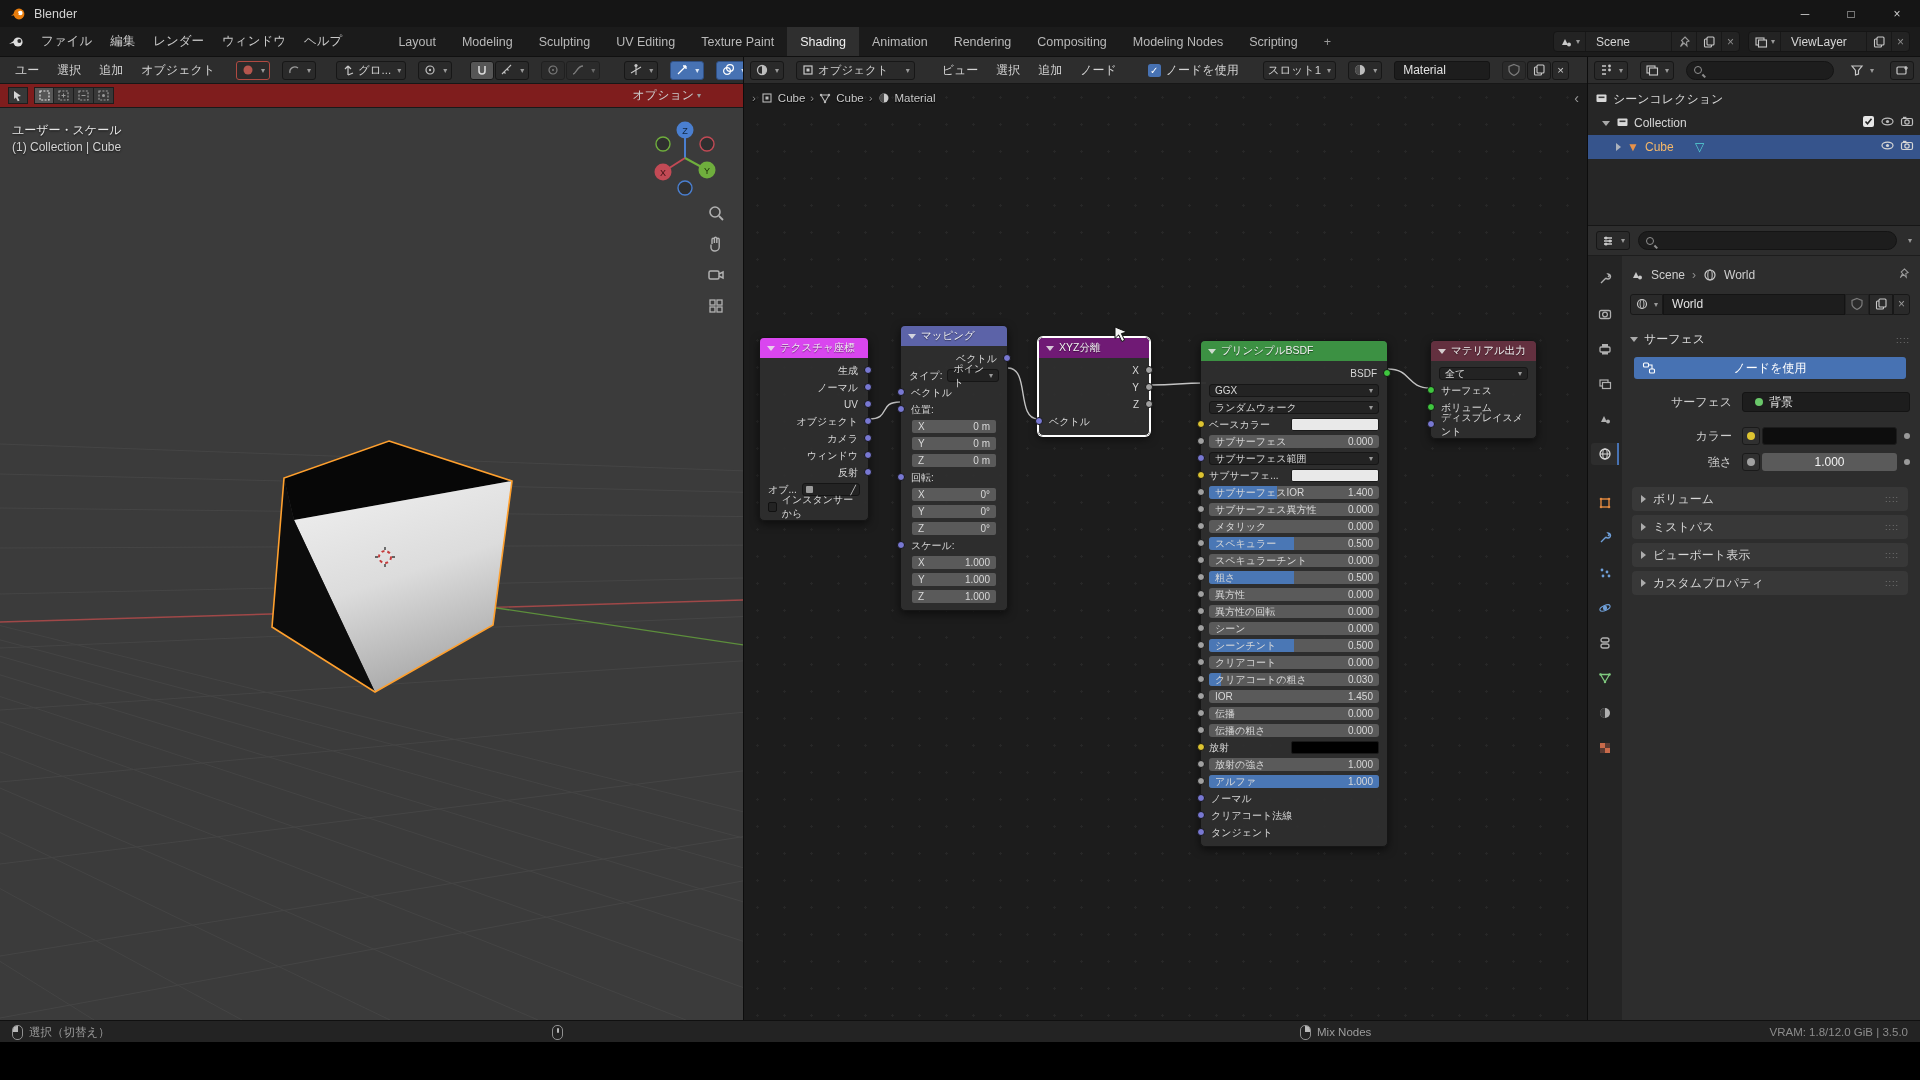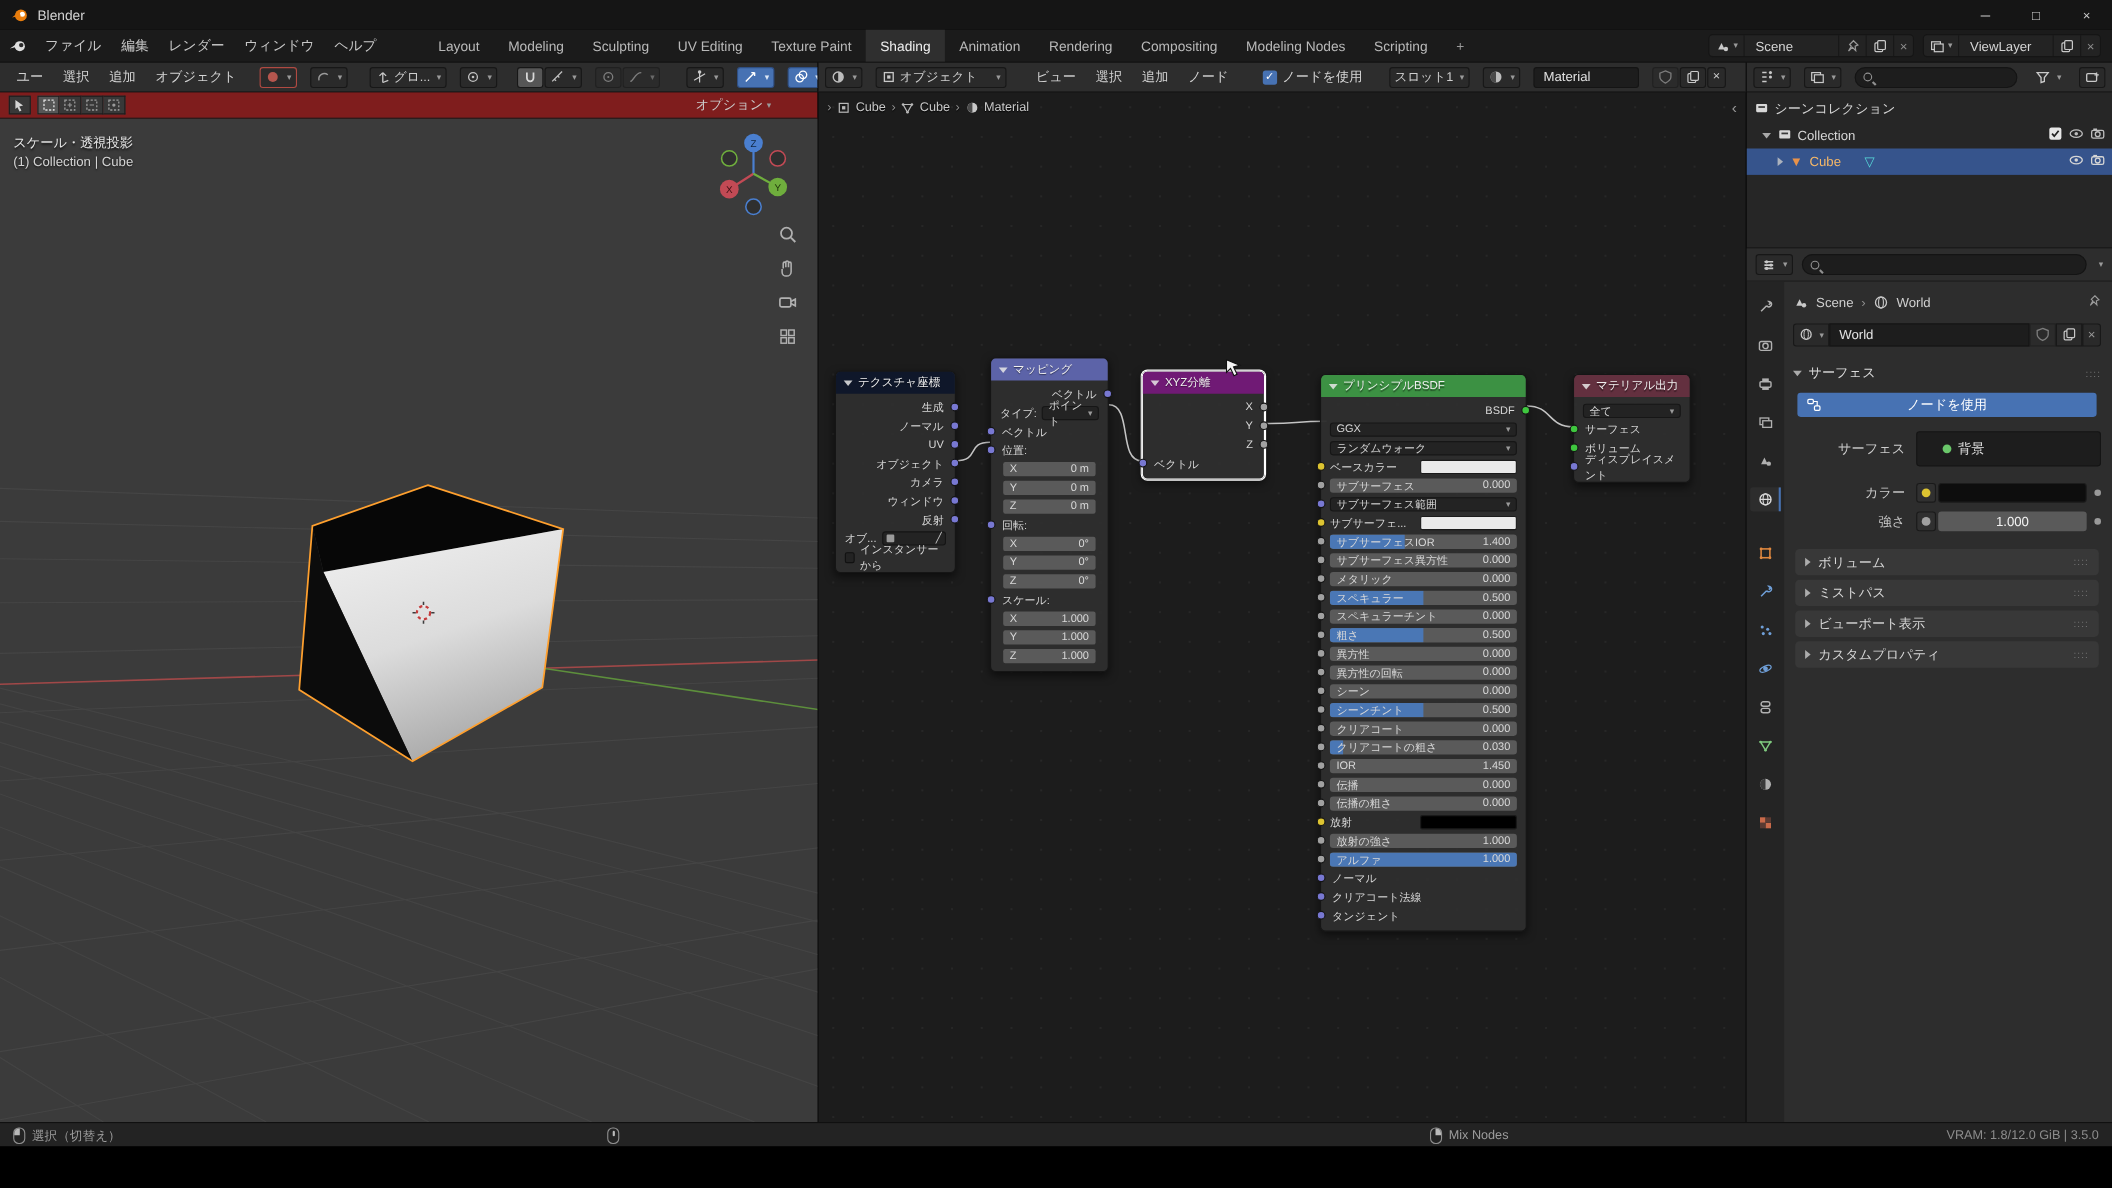--- a/index.html
+++ b/index.html
@@ -106,21 +106,21 @@
   .pcontent{flex:1;padding:6px 10px 0 8px;font-size:12px;color:#cfcfcf}
   .pbreadcrumb{height:26px;display:flex;align-items:center;gap:7px}
   .dbrow{height:24px;display:flex;align-items:center;margin-top:4px;gap:0}
   .db-btn{height:21px;background:#2a2a2a;border:1px solid #181818;display:flex;align-items:center;padding:0 4px;gap:2px}
   .db-field{flex:1;height:21px;background:#1d1d1d;border:1px solid #141414;display:flex;align-items:center;padding:0 8px;color:#e2e2e2}
   .panel-head{height:23px;display:flex;align-items:center;gap:6px;margin-top:12px;color:#dadada}
   .grip{margin-left:auto;color:#777;font-size:9px;letter-spacing:1px}
   .btn-blue{height:22px;background:#4772b3;border-radius:3px;margin:6px 4px 0;display:flex;align-items:center;justify-content:center;color:#fff;position:relative}
   .prow{display:flex;align-items:center;margin-top:8px}
   .prow .plabel{width:112px;text-align:right;padding-right:10px;color:#cdcdcd;white-space:nowrap}
-  .pfield{flex:1;height:32px;background:#1d1d1d;border:1px solid #141414;border-radius:3px;display:flex;align-items:center;padding:0 23px;gap:6px;color:#e0e0e0}
+  .pfield{flex:1;height:20px;background:#1d1d1d;border:1px solid #141414;border-radius:3px;display:flex;align-items:center;padding:0 12px;gap:6px;color:#e0e0e0}
   .sockbtn{width:18px;height:18px;background:#303030;border:1px solid #1a1a1a;border-radius:3px;display:flex;align-items:center;justify-content:center;margin-right:2px}
   .dot8{width:8px;height:8px;border-radius:50%}
   .colorbar{flex:1;height:18px;background:#0d0d0d;border:1px solid #1c1c1c;border-radius:3px}
   .pslider{flex:1;height:18px;background:#5a5a5a;border-radius:3px;display:flex;align-items:center;justify-content:center;color:#f2f2f2}
   .keydot{width:6px;height:6px;border-radius:50%;background:#9a9a9a;margin-left:7px;flex:0 0 auto}
   .ppanel{height:24px;background:#383838;border-radius:4px;margin:4px 2px 0;display:flex;align-items:center;padding:0 9px;gap:7px;color:#d8d8d8}
   .tri-r{width:0;height:0;border-top:4px solid transparent;border-bottom:4px solid transparent;border-left:5px solid #c9c9c9;opacity:.8}
   .tri-d{width:0;height:0;border-left:4px solid transparent;border-right:4px solid transparent;border-top:5px solid #c9c9c9;opacity:.8}
 
   
@@ -399,21 +399,21 @@
             <polygon points="389,333 512,373 493,517 375,584 272,519 284,370" fill="none" stroke="#ffa02e" stroke-width="1.6"></polygon>
           </g>
           <g transform="translate(385,449)">
             <circle r="6" fill="none" stroke="#e8e8e8" stroke-width="2"></circle>
             <circle r="6" fill="none" stroke="#c43c3c" stroke-width="2" stroke-dasharray="3 3"></circle>
             <path d="M0,-10 V-7 M0,10 V7 M-10,0 H-7 M10,0 H7" stroke="#3c3c3c" stroke-width="1.4"></path>
           </g>
         </svg>
 
         <div class="vp-overlay-text">
-          <div>スケール・透視投影</div>
+          <div>ユーザー・スケール</div>
           <div class="l2">(1) Collection | Cube</div>
         </div>
 
         <svg class="gizmo" width="84" height="84" viewBox="0 0 84 84">
           <line x1="42" y1="44" x2="42" y2="16" stroke="#4a7fd0" stroke-width="2"></line>
           <line x1="42" y1="44" x2="20" y2="58" stroke="#c24a55" stroke-width="2"></line>
           <line x1="42" y1="44" x2="64" y2="56" stroke="#6fae3d" stroke-width="2"></line>
           <circle cx="42" cy="16" r="8.5" fill="#4a7fd0"></circle>
           <circle cx="20" cy="58" r="8.5" fill="#c24a55"></circle>
           <circle cx="64" cy="56" r="8.5" fill="#6fae3d"></circle>
@@ -552,21 +552,21 @@
               <circle cx="6" cy="6" r="4.5" fill="#c9c9c9"></circle>
               <path d="M6 1.5 A4.5 4.5 0 0 0 6 10.5 Z" fill="#4a4a4a"></path>
             </svg>
           <span>Material</span>
         </div>
         <span class="collapse-arrow">‹</span>
         <svg class="cursor-arrow" style="left:370px;top:242px" width="16" height="18" viewBox="0 0 16 18">
           <path d="M1,1 L13,6 L7.4,7.6 L10.6,14.2 L7.8,15.5 L4.7,8.9 L1,12.5 Z" fill="#f5f5f5" stroke="#111" stroke-width="1"></path>
         </svg>
       <div class="node" style="left: 15px; top: 253px; width: 110px;">
-            <div class="nheader" style="background: #0f172a;">
+            <div class="nheader" style="background: #d946ef;">
               <span class="tri"></span>
               <span>テクスチャ座標</span>
             </div>
             <div class="rows">
               <div class="nrow out">
                 <span>生成</span>
                 <span class="sock r" style="background: rgb(120, 120, 210);"></span>
               </div>
               <div class="nrow out">
                 <span>ノーマル</span>

